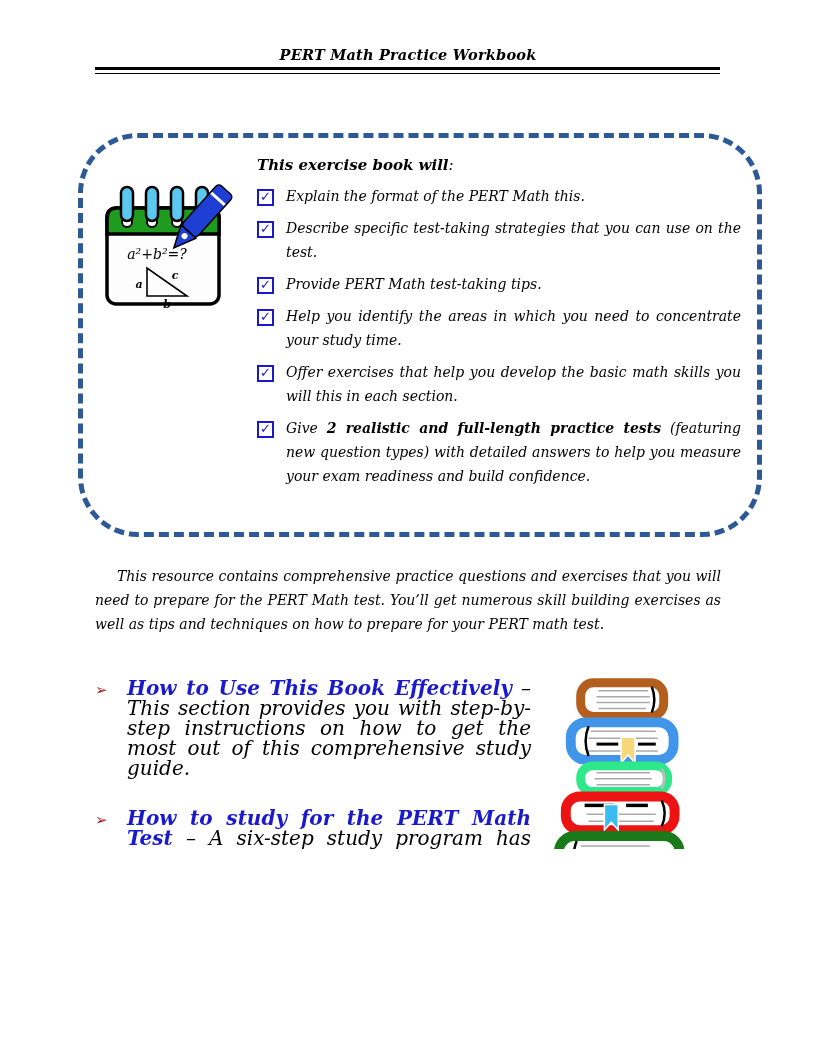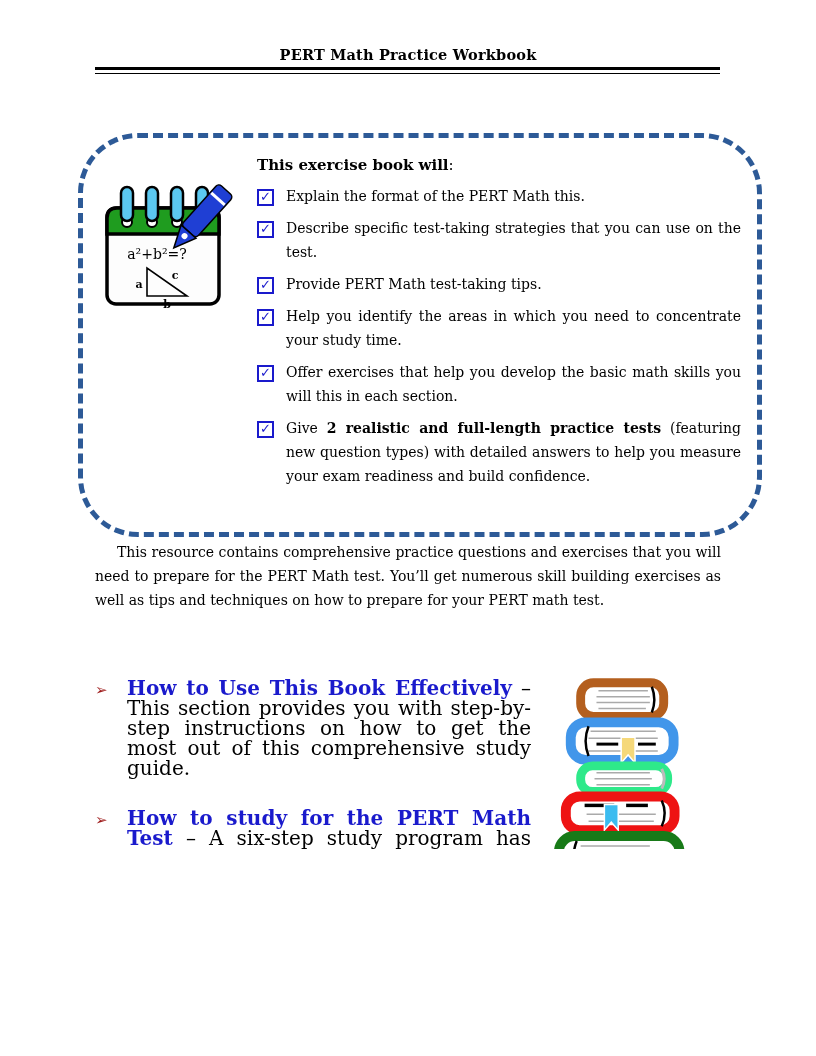--- a/index.html
+++ b/index.html
@@ -1,17 +1,17 @@
 <!DOCTYPE html>
 <html style="--border-blue: #2d5a97; --accent-blue: #1a1acc; --bullet-red: #9e1b1b; --link-blue: #1f7cc8; --pad-green: #1f9c1f; --ring-blue: #5bc8f0; --pen-blue: #1f3fd4; --book1: #b45f1e; --book2: #4196ea; --book3: #2ee98a; --book4: #ee1313; --book5: #187a18; --book6: #5580cc; --bm-yellow: #f5d87a; --bm-lightblue: #3bbcf0; --bm-darkred: #b01010; --bm-gold: #c89b28;"><head>
 <meta charset="utf-8">
 <style>
   html,body{margin:0;padding:0;background:#fff;}
   .page{position:relative;width:816px;height:849px;background:#fff;overflow:hidden;
-        font-family:"DejaVu Serif", serif;color:#000;}
+        font-family:"DejaVu Serif", serif;color:#000;font-style:italic;}
 
   
   .header-title{position:absolute;top:46px;left:95px;width:626px;text-align:center;
     font-weight:bold;font-size:14.5px;letter-spacing:.2px;}
   .header-rule{position:absolute;top:67px;left:95px;width:625px;height:3px;
     border-top:3.5px solid #000;border-bottom:1.5px solid #000;}
 
   
   .intro-box{position:absolute;top:133px;left:78px;width:648px;height:380px;
     border:5px dashed var(--border-blue,#2d5a97);border-radius:60px;
@@ -22,21 +22,21 @@
   .box-title{font-size:15px;font-weight:bold;margin:4px 0 10px 0;}
   .box-title .colon{font-weight:normal;}
   .check-item{display:flex;margin-bottom:8px;font-size:14px;line-height:24px;}
   .checkbox{flex:0 0 13px;width:13px;height:13px;margin:5px 12px 0 0;
     border:2px solid var(--accent-blue,#1a1acc);color:var(--accent-blue,#1a1acc);
     font-size:13px;line-height:12px;font-weight:bold;text-align:center;
     font-family:"DejaVu Sans",sans-serif;}
   .check-text{flex:1;text-align:justify;}
 
   
-  .para1{position:absolute;top:540px;left:95px;width:626px;font-size:14px;
+  .para1{position:absolute;top:564px;left:95px;width:626px;font-size:14px;
     line-height:24px;text-align:justify;text-indent:22px;}
   .para2{position:absolute;top:646px;left:95px;width:626px;font-size:14px;
     line-height:24px;text-indent:22px;}
 
   
   .bullets-row{position:absolute;top:660px;left:95px;width:642px;display:flex;}
   .bullets-col{width:436px;flex:0 0 436px;}
   .bullet{display:flex;margin-top:18px;}
   .bullet + .bullet{margin-top:30px;}
   .bullet-marker{flex:0 0 32px;color:var(--bullet-red,#9e1b1b);font-size:15px;

